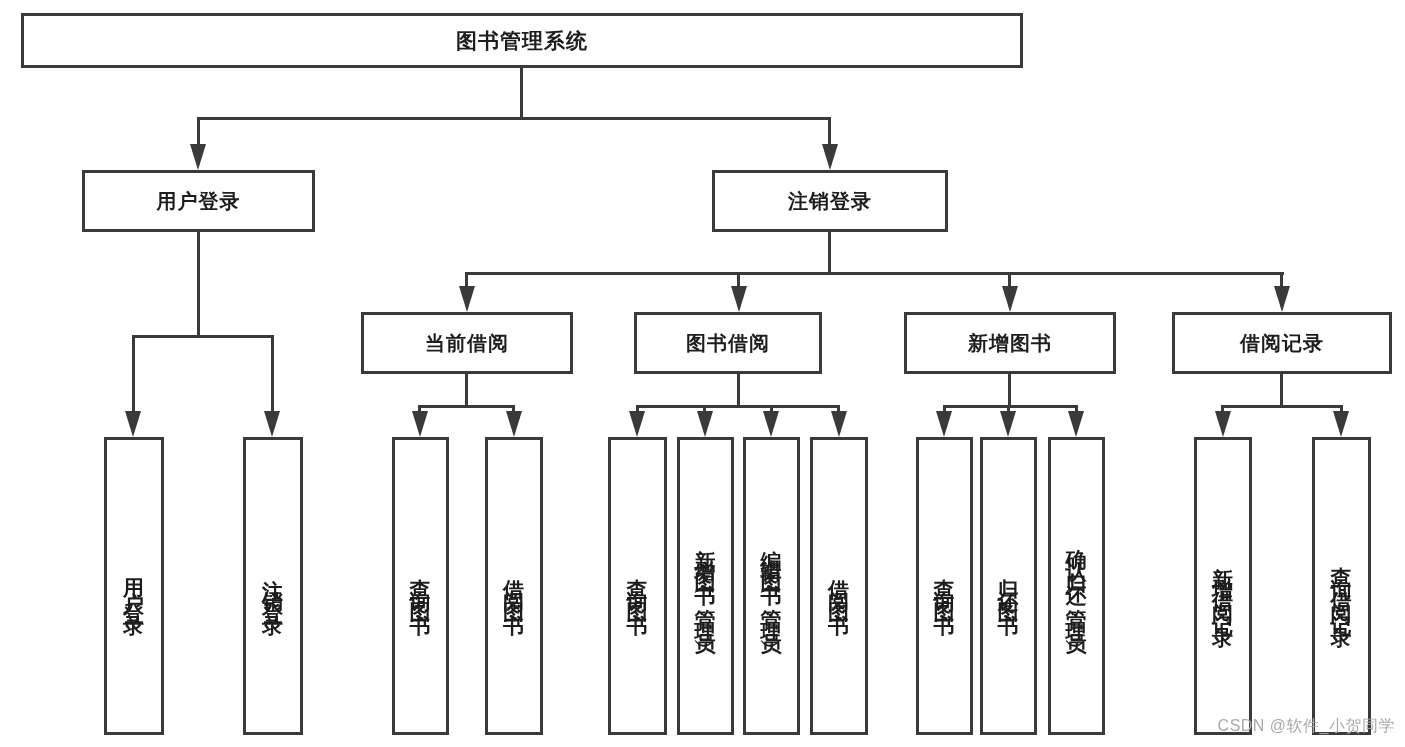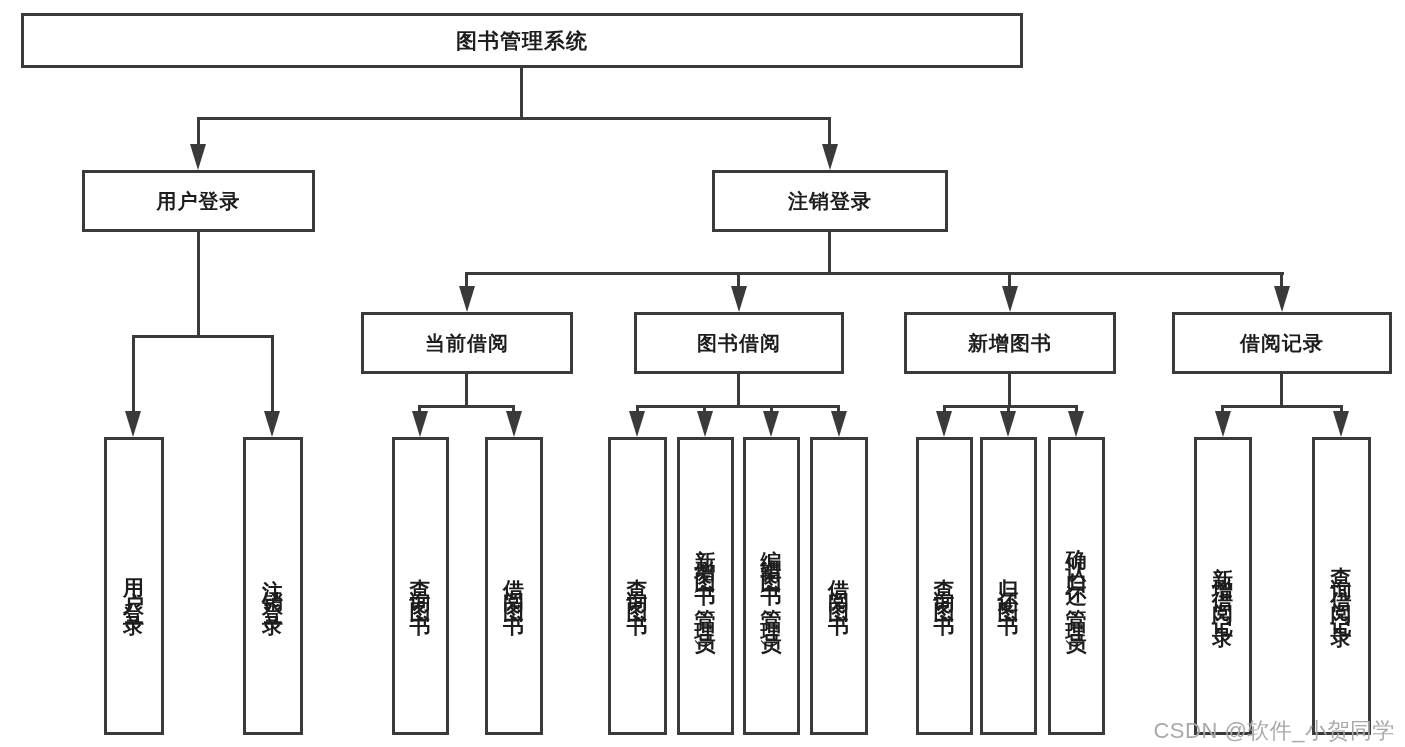--- a/index.html
+++ b/index.html
@@ -39,21 +39,21 @@
     position:absolute;width:0;height:0;
     border-left:8px solid transparent;
     border-right:8px solid transparent;
     border-top:26px solid var(--line);
   }
   
   #b-root   {left:21px;  top:13px;  width:1002px;height:55px;font-size:21px;}
   #b-login  {left:82px;  top:170px; width:233px; height:62px;}
   #b-mgmt   {left:712px; top:170px; width:236px; height:62px;}
   #b-newbooks{left:361px;top:312px; width:212px; height:62px;}
-  #b-borrow {left:634px; top:312px; width:210px; height:62px;}
+  #b-borrow {left:634px; top:312px; width:188px; height:62px;}
   #b-current{left:904px; top:312px; width:212px; height:62px;}
   #b-records{left:1172px;top:312px; width:220px; height:62px;}
   
   .leaf{top:437px;height:298px;}
   #f-login    {left:104px; width:60px;}
   #f-logout   {left:243px; width:60px;}
   #f-nbquery  {left:392px; width:57px;}
   #f-nbborrow {left:485px; width:58px;}
   #f-bbquery  {left:608px; width:59px;}
   #f-bbadd    {left:677px; width:57px;}
@@ -61,21 +61,21 @@
   #f-bbborrow {left:810px; width:58px;}
   #f-cbquery  {left:916px; width:57px;}
   #f-cbreturn {left:980px; width:57px;}
   #f-cbconfirm{left:1048px;width:57px;}
   #f-bradd    {left:1194px;width:58px;}
   #f-brquery  {left:1312px;width:59px;}
   
   #watermark{
     position:absolute;
     right:10px;top:716px;
-    font-size:22px;
+    font-size:16px;
     color:var(--wm);
     letter-spacing:0.5px;
     z-index:5;
     white-space:nowrap;
   }
 </style>
 </head>
 <body>
 
 <div id="canvas">

